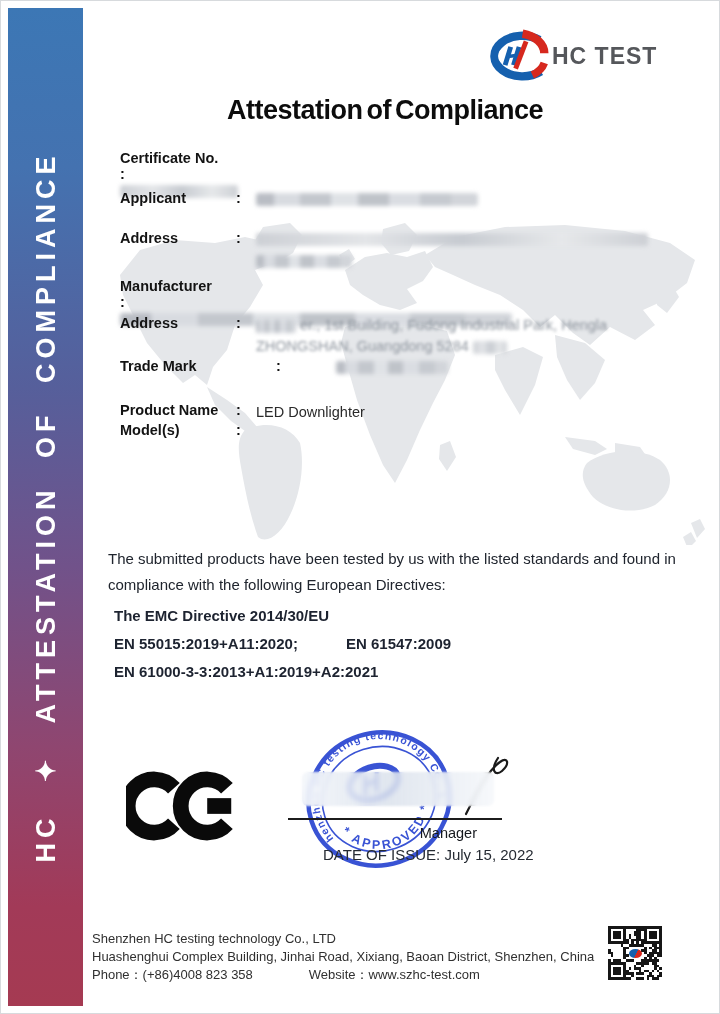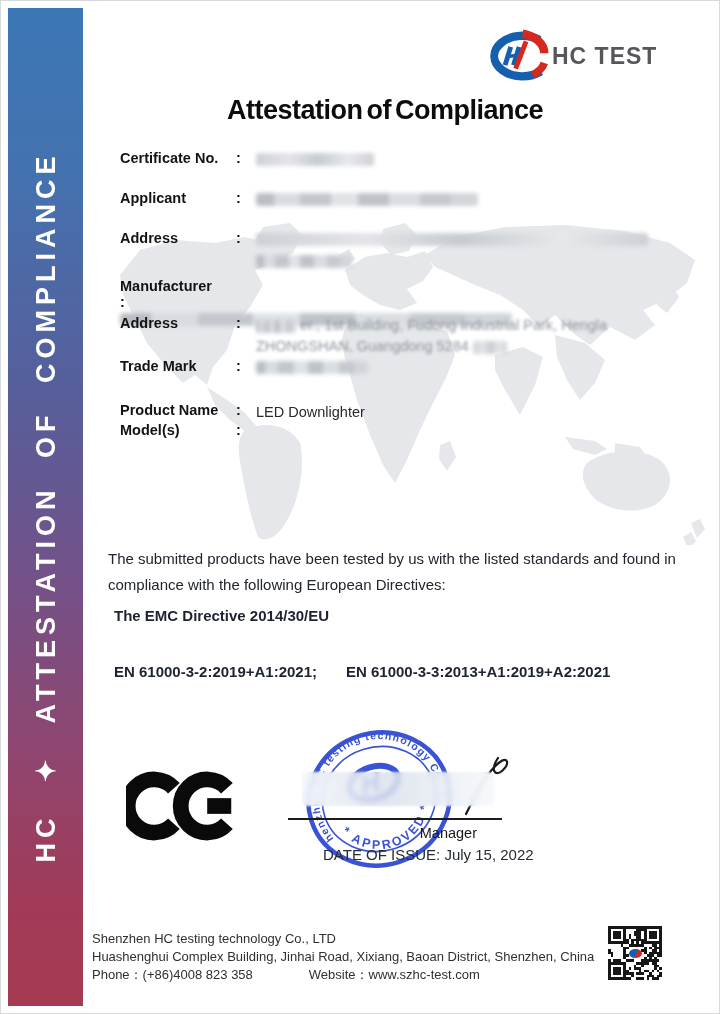--- a/index.html
+++ b/index.html
@@ -107,21 +107,21 @@
       <path d="M460,120 L490,128 510,145 500,168 485,185 472,165 462,142 Z"></path>
       <path d="M470,222 L500,226 512,234 500,240 478,234 Z"></path>
       <path d="M520,228 L545,232 552,242 535,246 520,238 Z"></path>
       <path d="M562,78 L576,68 584,82 572,98 562,90 Z"></path>
       <path d="M492,248 C510,234 545,232 565,245 C580,258 578,278 560,290 C540,300 512,296 498,282 C488,270 484,258 492,248 Z"></path>
       <path d="M596,308 L605,304 610,314 602,323 Z"></path>
       <path d="M588,322 L596,317 601,326 593,334 Z"></path>
     </g>
   </svg>
 
-  <div class="frow" style="top:150px;">
+  <div class="frow" style="top:150px;flex-direction:column;">
     <div class="flabel">Certificate No.</div>
     <div class="fcolon">:</div>
     <div class="fval">
         <div class="redact" style="width:118px;"></div>
       </div>
   </div>
 
   <div class="frow" style="top:190px;">
     <div class="flabel">Applicant</div>
     <div class="fcolon">:</div>
@@ -149,43 +149,46 @@
 
   <div class="frow" style="top:315px;">
     <div class="flabel">Address</div>
     <div class="fcolon">:</div>
     <div class="fval">
       <div><span class="chip redact dark" style="width:40px;margin-top:0;"></span> <span class="blurtext">er., 1st Building, Fudong Industrial Park, Hengla</span></div>
       <div><span class="blurtext">ZHONGSHAN, Guangdong 5284</span> <span class="chip redact" style="width:34px;margin-top:0;"></span></div>
     </div>
   </div>
 
-  <div class="frow" style="top:358px;">
+  <div class="frow" style="top:358px;gap:40px;">
     <div class="flabel">Trade Mark</div>
     <div class="fcolon">:</div>
     <div class="fval">
         <div class="redact dark" style="width:112px;"></div>
       </div>
   </div>
 
   <div class="frow" style="top:402px;">
     <div class="flabel">Product Name</div>
     <div class="fcolon">:</div>
     <div class="fval">LED Downlighter</div>
   </div>
 
   <div class="frow" style="top:422px;">
     <div class="flabel">Model(s)</div>
     <div class="fcolon">:</div>
   </div>
 
   <div class="statement">The submitted products have been tested by us with the listed standards and found in compliance with the following European Directives:</div>
   <div class="emc-title">The EMC Directive 2014/30/EU</div>
+  <div class="dir-row" style="top:635px;">
+    <div class="dcol1">EN 55015:2019+A11:2020;</div>
+    <div>EN 61547:2009</div>
+  </div>
   <div class="dir-row" style="top:663px;">
-    <div class="dcol1">EN 61000-3-2:2019+A1:2021;</div>
     <div>EN 61000-3-3:2013+A1:2019+A2:2021</div>
   </div>
 
   <svg class="ce" width="116" height="92" viewBox="0 0 140 90">
     <path d="M57.8,23.6 A32,32 0 1 0 57.8,66.4" fill="none" stroke="#0a0a0a" stroke-width="19"></path>
     <path d="M121.8,23.6 A32,32 0 1 0 121.8,66.4" fill="none" stroke="#0a0a0a" stroke-width="19"></path>
     <path d="M98,45 H127" stroke="#0a0a0a" stroke-width="19" fill="none"></path>
   </svg>
 
   <svg class="stamp" width="172" height="158" viewBox="0 0 172 158">

